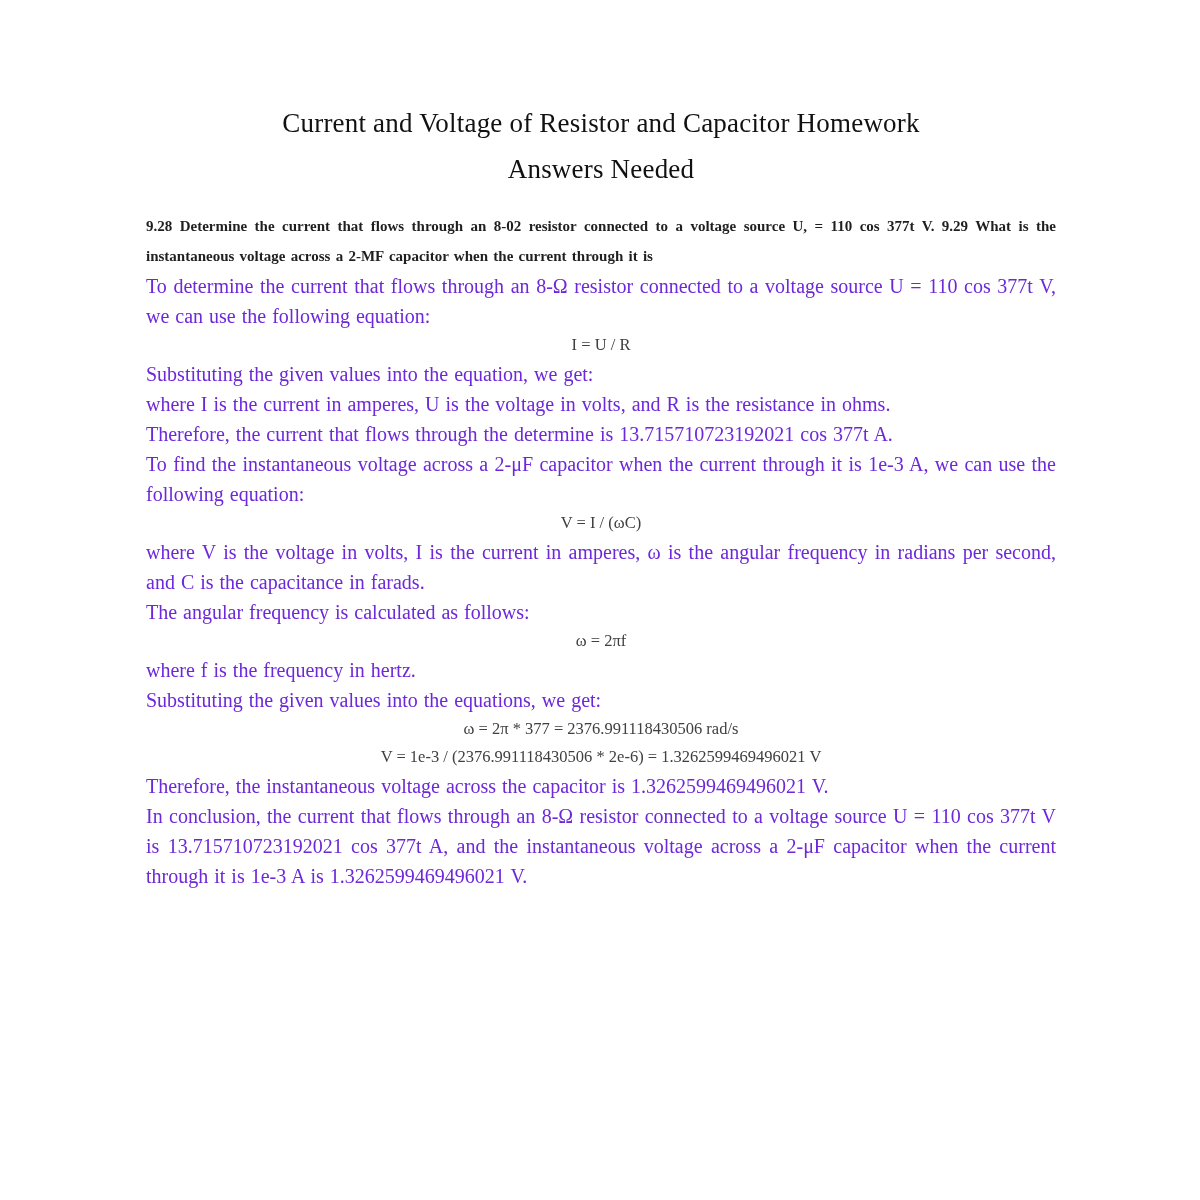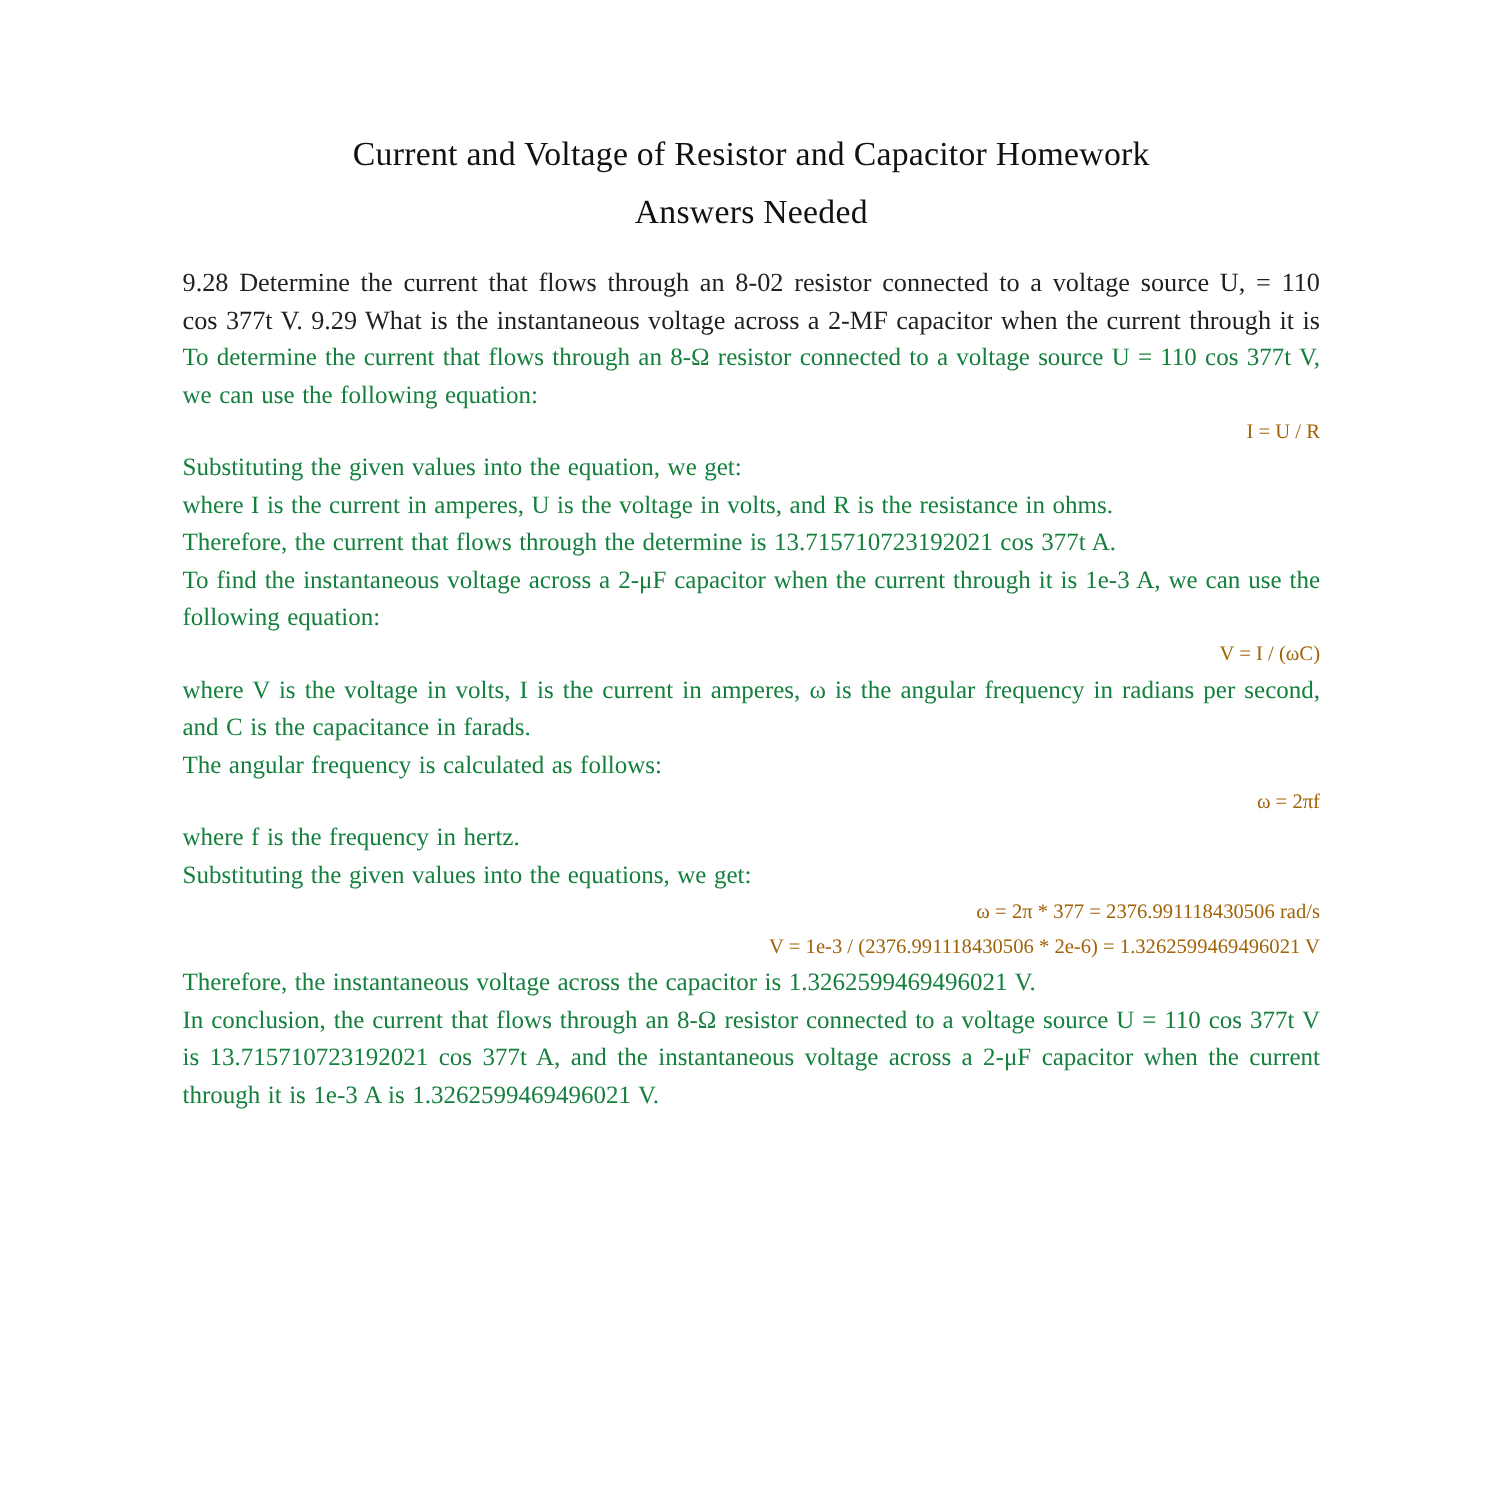--- a/index.html
+++ b/index.html
@@ -32,44 +32,45 @@
     font-weight: 400;
     letter-spacing: 0.3px;
     margin: 0;
   }
   .question-heading {
     font-size: 23px;
     line-height: 28px;
     margin: 33px 0 0 0;
   }
   .question-text {
-    font-size: 21px;
+    font-size: 15px;
     line-height: 30px;
     text-align: justify;
     margin: 19px 0 0 0;
     word-spacing: 1.5px;
+    font-weight: bold;
   }
   .answers-heading {
     font-size: 22px;
     line-height: 27px;
     margin: 19px 0 4px 0;
   }
   .answer-body p { margin: 0; }
   .answer-body p.body {
     font-size: 20px;
     line-height: 30px;
     text-align: justify;
-    color: #15803d;
+    color: #6d28d9;
     word-spacing: 1px;
   }
   .answer-body p.formula {
     font-size: 16.5px;
     line-height: 28px;
-    text-align: right;
-    color: #a16207;
+    text-align: center;
+    color: #404040;
   }
 </style>
 </head>
 <body>
 
 <div class="page">
 
   <h1 class="doc-title">
     <span style="display:block">Current and Voltage of Resistor and Capacitor Homework</span>
     <span style="display:block">Answers Needed</span>

